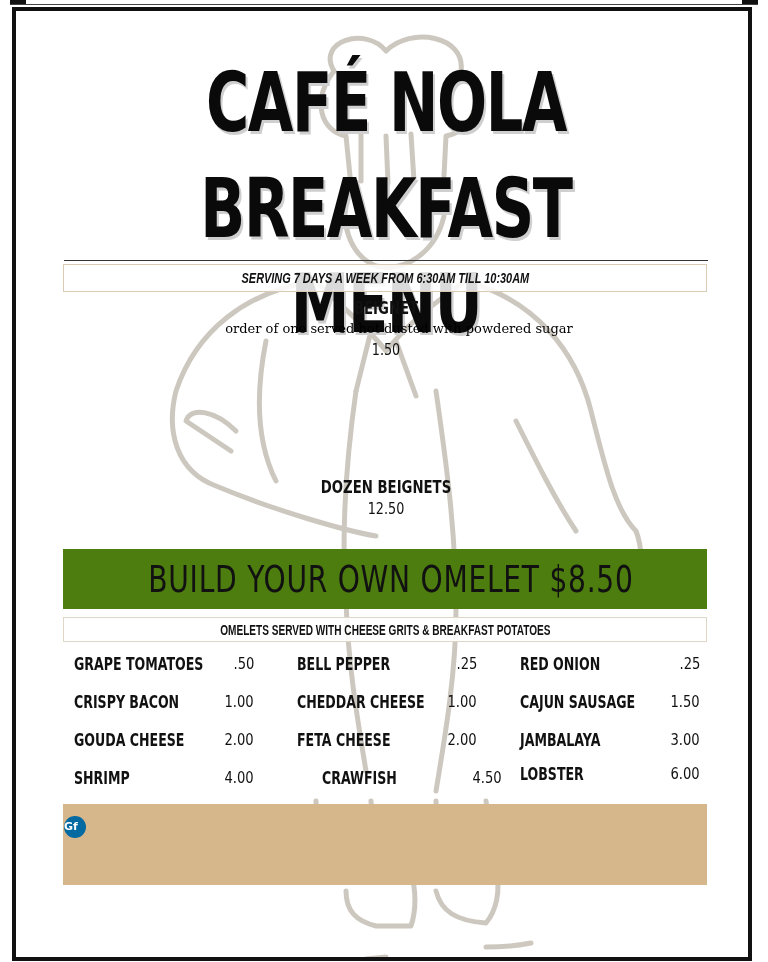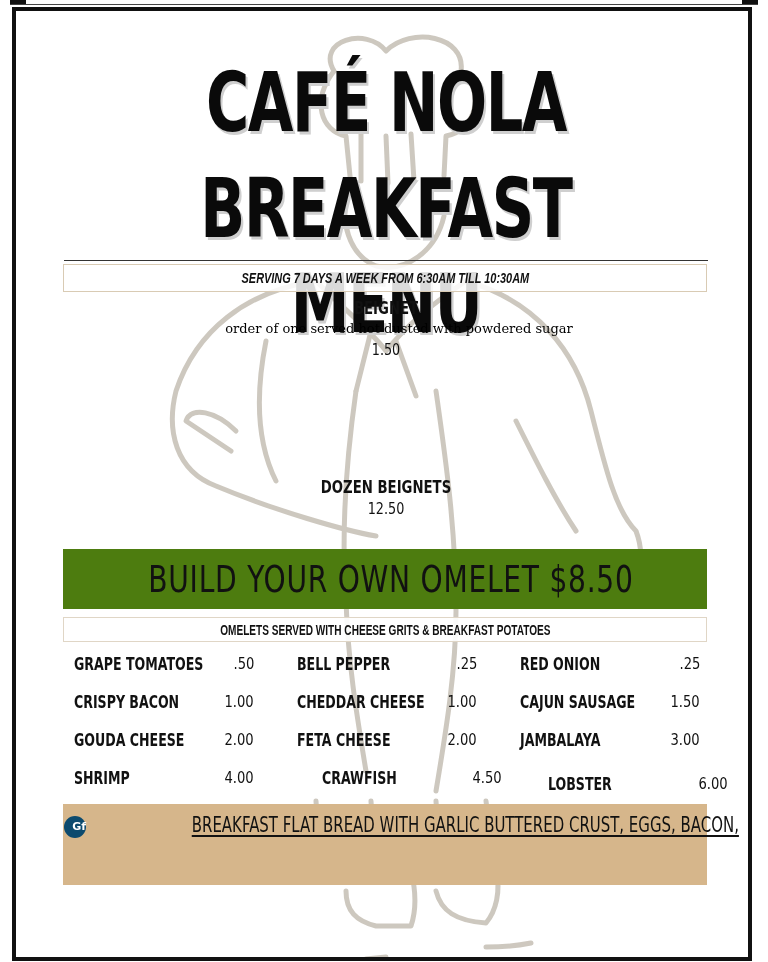--- a/index.html
+++ b/index.html
@@ -26,21 +26,21 @@
     .omelet-sub span { display: inline-block; font-size: 14px; font-weight: bold; color: #111; transform: scaleX(0.72); white-space: nowrap; }
     .grid { position: absolute; left: 58px; top: 632px; width: 640px; }
     .cell { position: absolute; height: 26px; }
     .cell .n { position: absolute; left: 0; top: 0; font-family: "DejaVu Sans", sans-serif; font-weight: bold; font-size: 17px; color: #111; white-space: nowrap; transform: scaleX(0.74); transform-origin: 0 50%; line-height: 26px; }
     .cell .p { position: absolute; right: 0; top: 0; font-family: "DejaVu Sans", sans-serif; font-size: 16px; color: #111; transform: scaleX(0.82); transform-origin: 100% 50%; line-height: 26px; }
     .flat-band { position: absolute; left: 47px; top: 793px; width: 644px; height: 81px; background: #d6b68b; }
     .flat-band .line { position: absolute; left: 0; width: 644px; text-align: center; }
     .flat-band .line span { display: inline-block; font-family: "DejaVu Sans", sans-serif; font-size: 22px; color: #111; text-decoration: underline; text-underline-offset: 3px; transform: scaleX(0.68); white-space: nowrap; }
     .flat-band .line1 { top: 8px; }
     .flat-band .line2 { top: 46px; }
-    .gf-icon { position: absolute; left: 1px; top: 12px; width: 22px; height: 22px; border-radius: 50%; background: #0c4a6e; color: #fff; font-family: "DejaVu Sans", sans-serif; font-weight: bold; font-size: 11px; line-height: 22px; text-align: right; }
+    .gf-icon { position: absolute; left: 1px; top: 12px; width: 22px; height: 22px; border-radius: 50%; background: #0369a1; color: #fff; font-family: "DejaVu Sans", sans-serif; font-weight: bold; font-size: 11px; line-height: 22px; text-align: left; }
   </style>
 </head>
 <body>
 
 <div class="topbar"></div>
 
 <div class="frame">
 
   <svg class="chef" viewBox="0 0 740 954" xmlns="http://www.w3.org/2000/svg">
     <g fill="none" stroke="#bdb6aa" stroke-width="5" stroke-linecap="round" stroke-linejoin="round" opacity="0.75">
@@ -145,27 +145,24 @@
       </div>
 
       <div class="cell" style="left:0; top:122px; width:180px;">
         <span class="n">SHRIMP</span>
         <span class="p">4.00</span>
       </div>
       <div class="cell" style="left:209px; top:122px; width:180px;margin-left:39px;">
         <span class="n">CRAWFISH</span>
         <span class="p">4.50</span>
       </div>
-      <div class="cell" style="left:446px; top:128px; width:180px;margin-left:28px;">
+      <div class="cell" style="left:446px; top:118px; width:180px;">
         <span class="n">LOBSTER</span>
         <span class="p">6.00</span>
       </div>
     </div>
 
     <div class="flat-band">
       <div class="gf-icon">Gf</div>
-      <div class="line line1">
-        <span>BREAKFAST FLAT BREAD WITH GARLIC BUTTERED CRUST, EGGS, BACON,</span>
-      </div>
     </div>
 
   </div>
 </div>
 
 </body></html>

